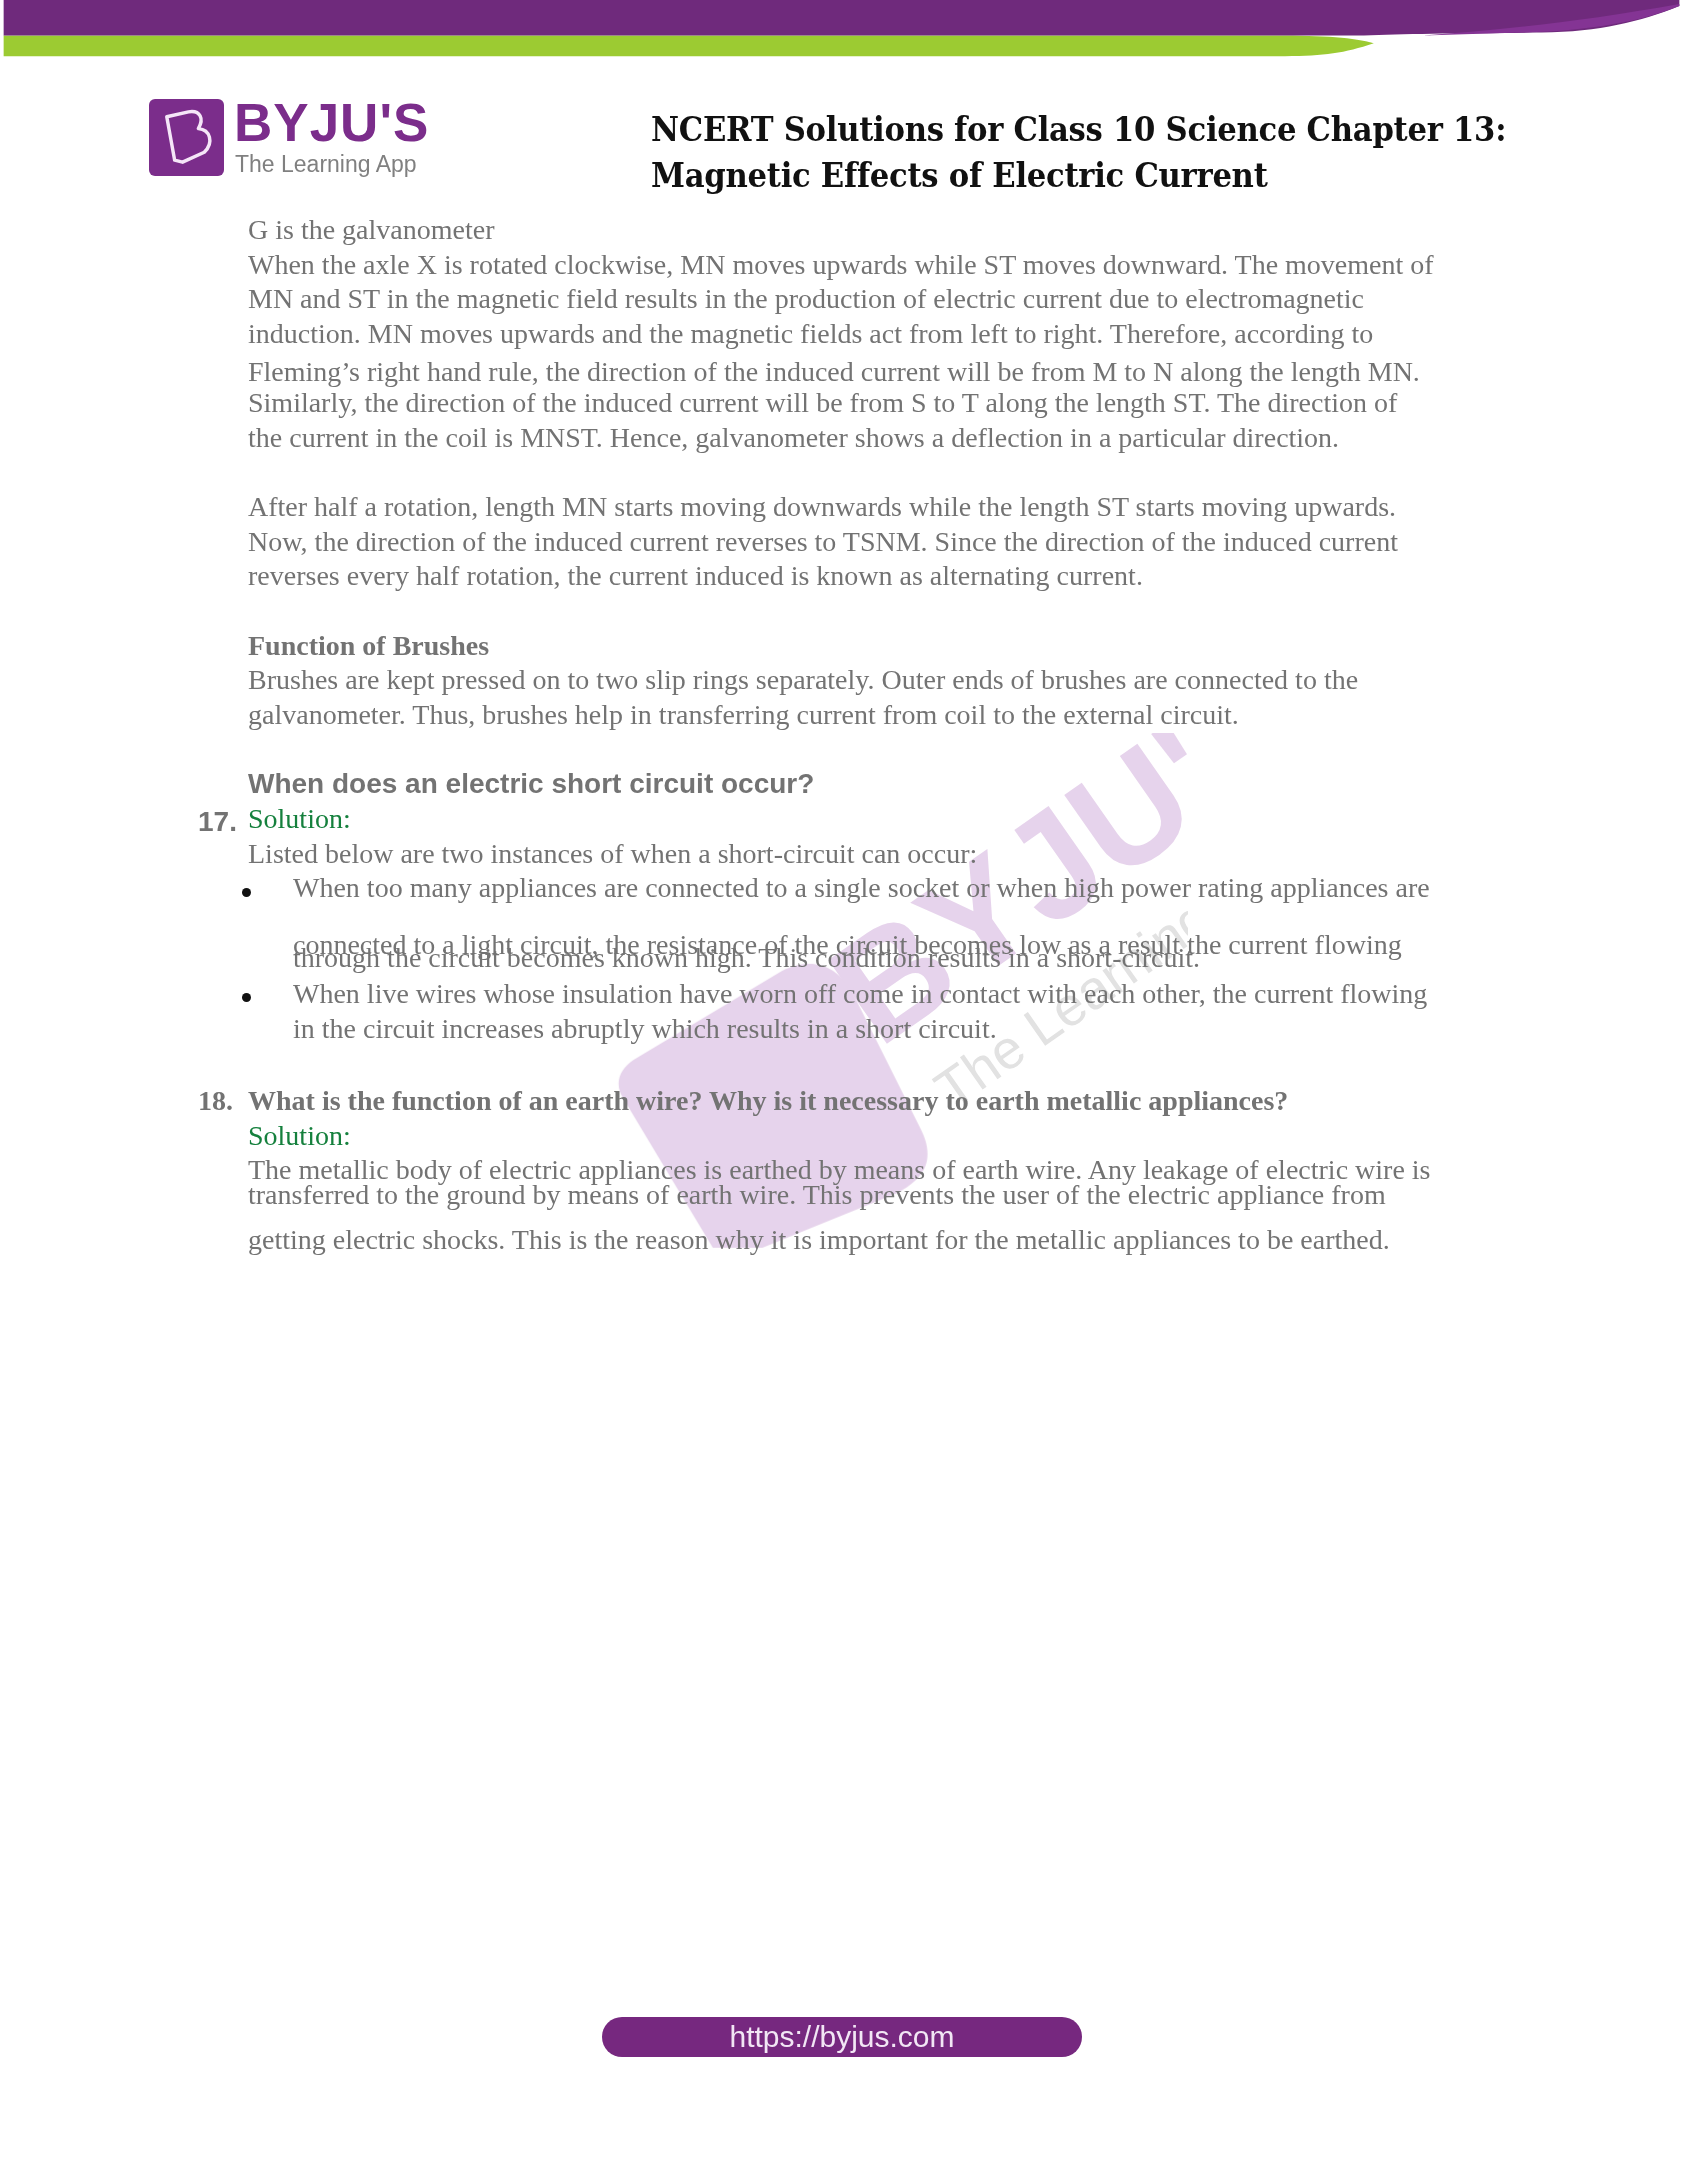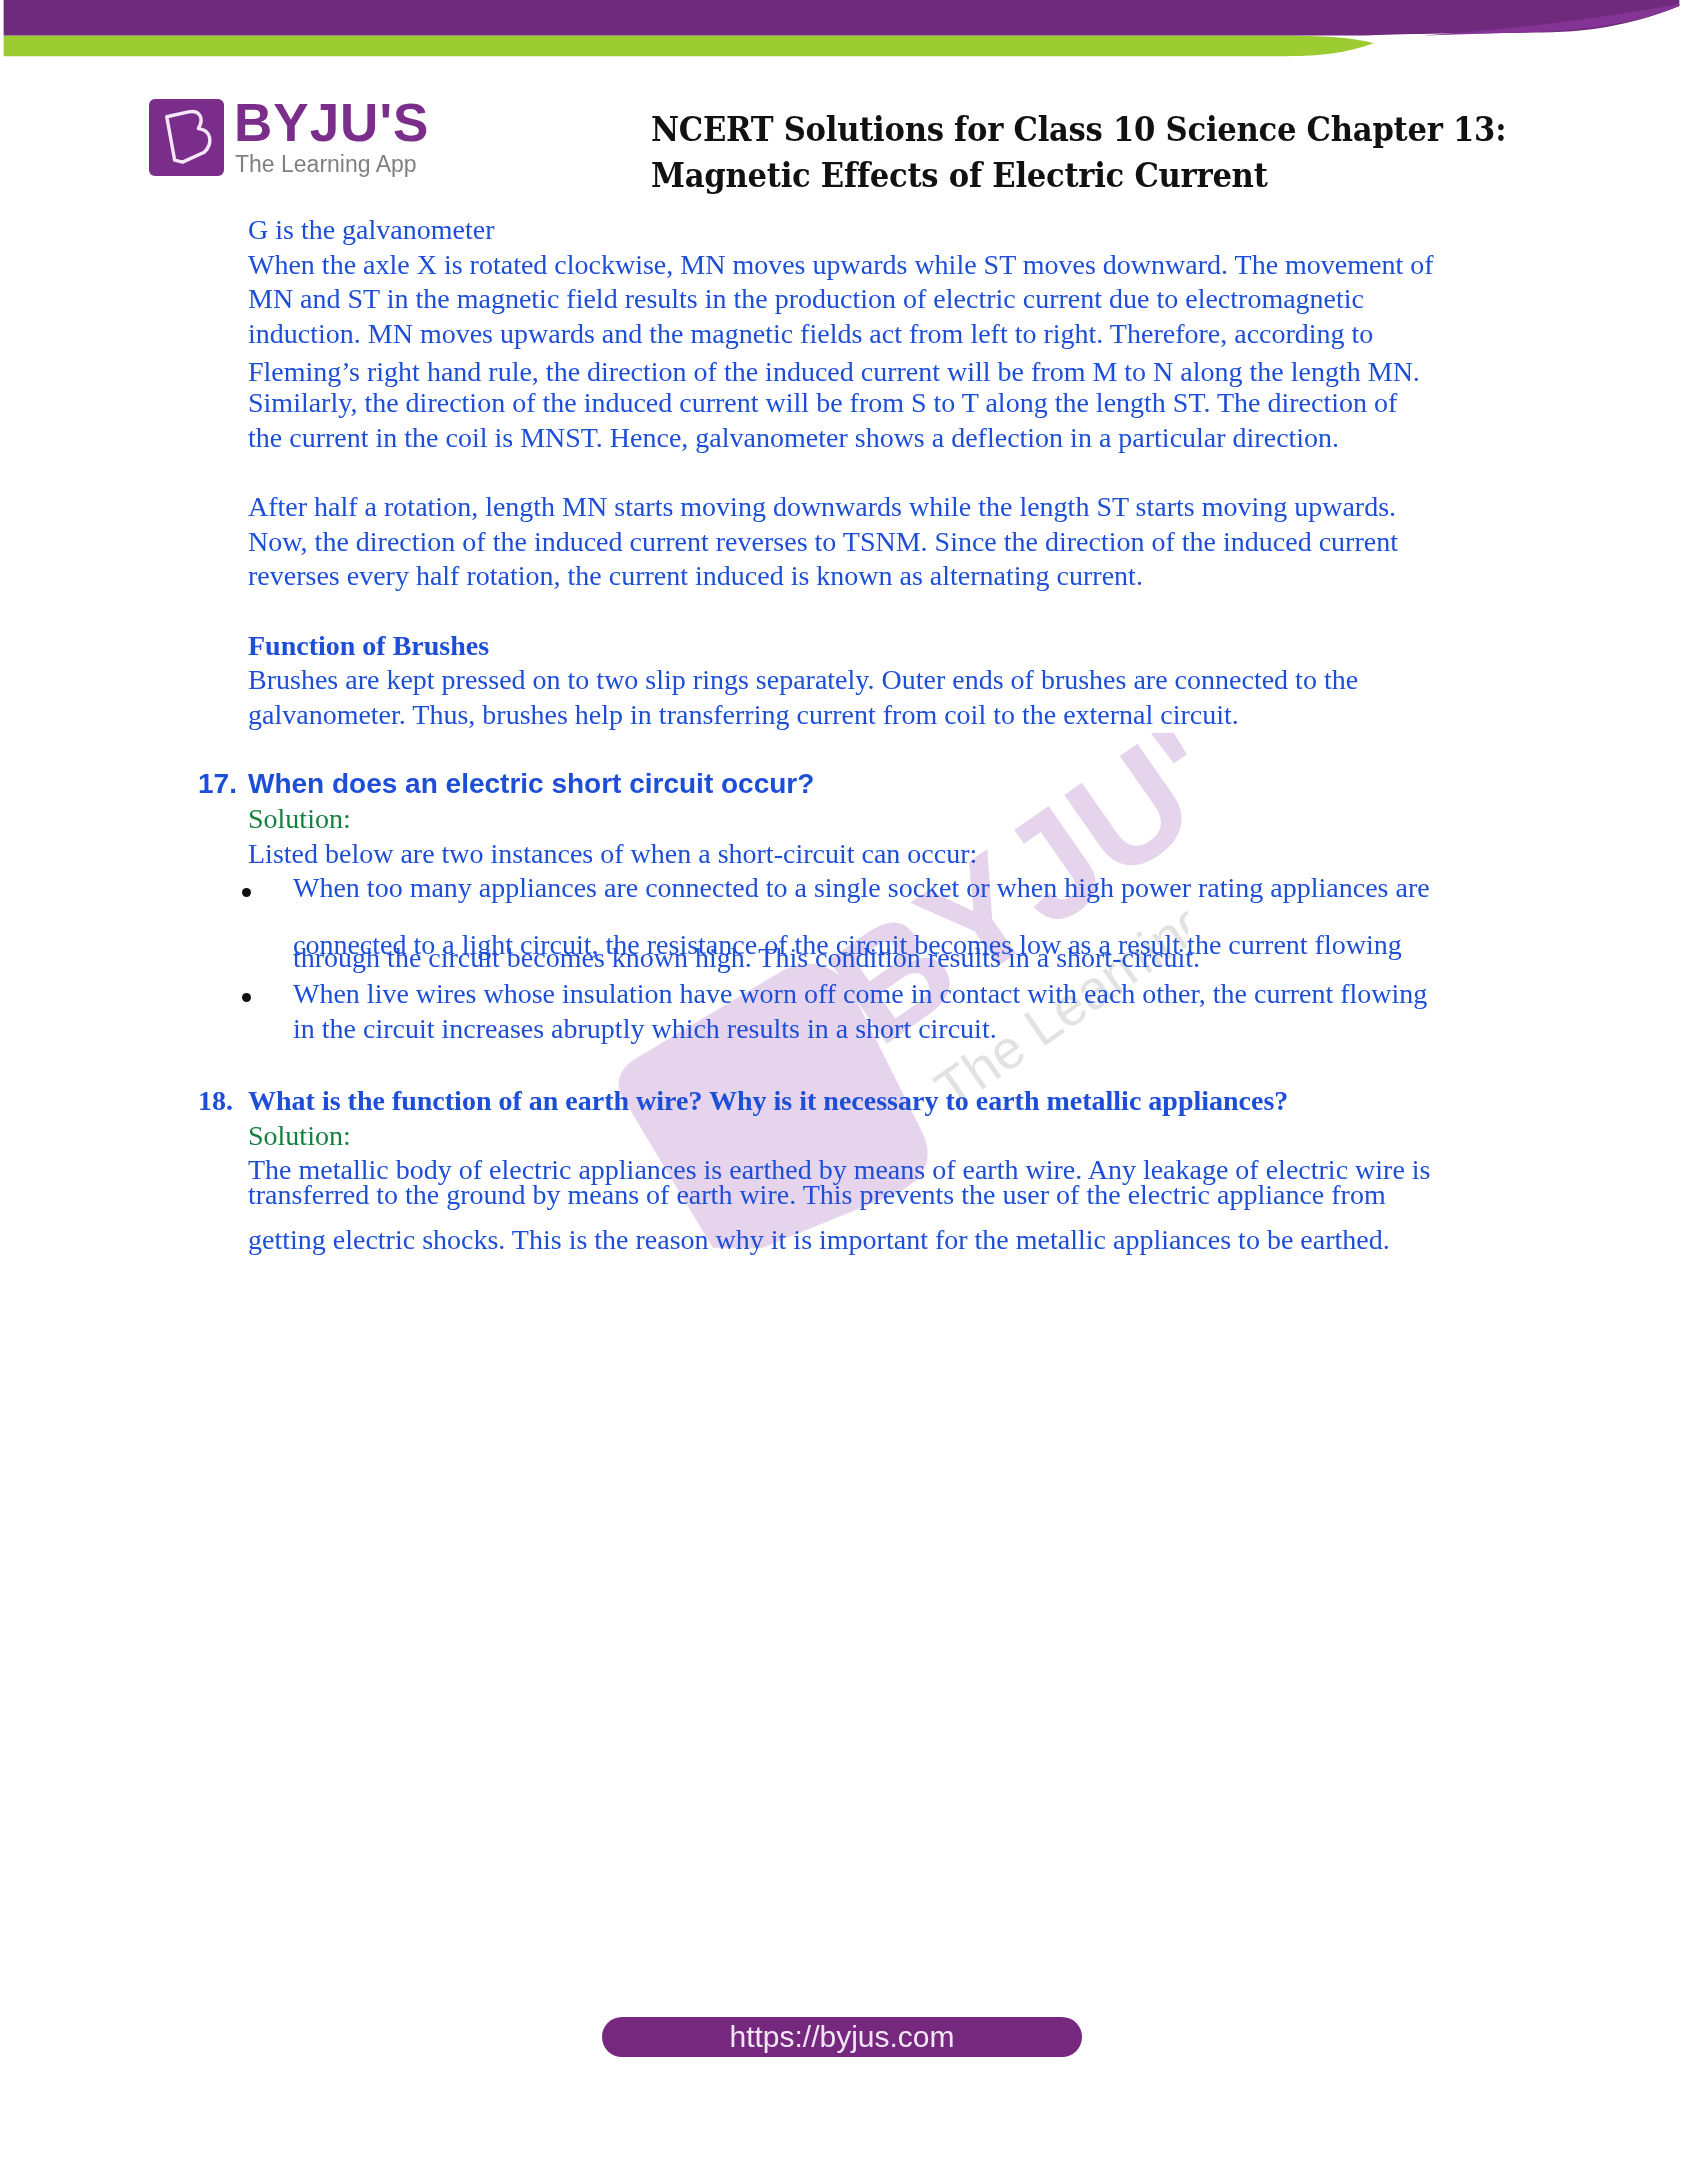--- a/index.html
+++ b/index.html
@@ -27,21 +27,21 @@
     font-size: 23px; color: #808080; line-height: 28px;
   }
   .title {
     position: absolute; left: 651px; top: 107px;
     font-family: "DejaVu Serif", "Liberation Serif", serif;
     font-weight: bold; font-size: 33px; line-height: 46px; color: #111;
     transform: scaleX(0.93); transform-origin: left top; letter-spacing: -0.3px;
   }
   .line {
     position: absolute; left: 248px; white-space: nowrap;
-    font-size: 28px; line-height: 35px; height: 35px; color: #1d4ed8;
+    font-size: 28px; line-height: 35px; height: 35px; color: #737373;
   }
   .bold { font-weight: bold; }
   .sans-bold {
     font-family: "Liberation Sans", "DejaVu Sans", sans-serif; font-weight: bold;
     font-size: 28px;
   }
   .green { color: #15803d; }
   .qnum { left: 198px; }
   .bul-text { left: 293px; }
   .bullet {
@@ -107,21 +107,21 @@
   <div class="line" style="top:558px">reverses every half rotation, the current induced is known as alternating current.</div>
 </div>
 
 <div>
   <div class="line bold" style="top:628px">Function of Brushes</div>
   <div class="line" style="top:662px">Brushes are kept pressed on to two slip rings separately. Outer ends of brushes are connected to the</div>
   <div class="line" style="top:697px">galvanometer. Thus, brushes help in transferring current from coil to the external circuit.</div>
 </div>
 
 <div>
-  <div class="line qnum sans-bold" style="top:766px">17.</div>
+  <div class="line qnum sans-bold" style="top:804px">17.</div>
   <div class="line sans-bold" style="top:766px">When does an electric short circuit occur?</div>
   <div class="line green" style="top:801px">Solution:</div>
   <div class="line" style="top:836px">Listed below are two instances of when a short-circuit can occur:</div>
 
   <div>
     <span class="bullet" style="top:888px"></span>
     <div class="line bul-text" style="top:870px">When too many appliances are connected to a single socket or when high power rating appliances are</div>
     <div class="line bul-text" style="top:927px">connected to a light circuit, the resistance of the circuit becomes low as a result the current flowing</div>
     <div class="line bul-text" style="top:940px">through the circuit becomes known high. This condition results in a short-circuit.</div>
   </div>

